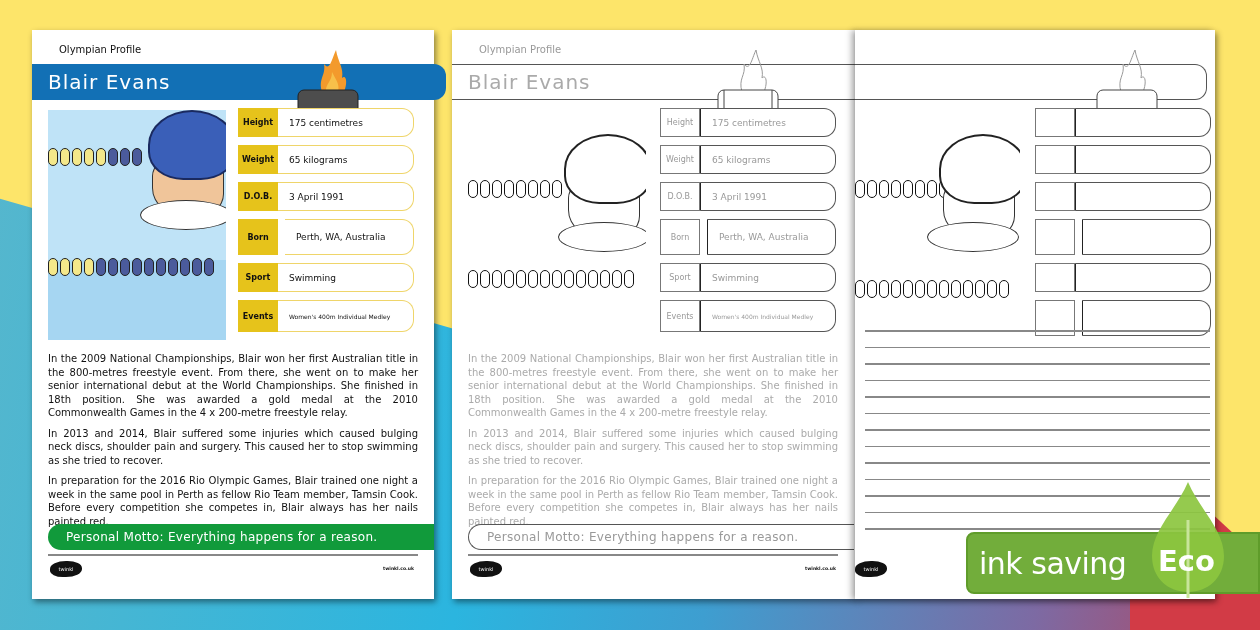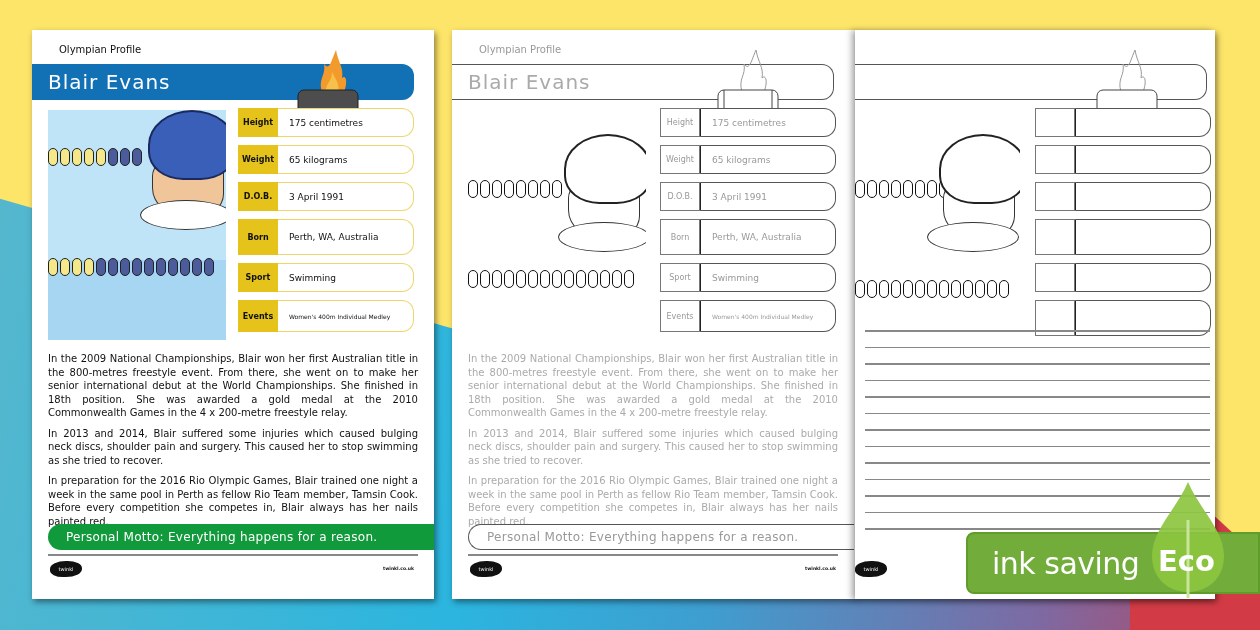--- a/index.html
+++ b/index.html
@@ -23,21 +23,21 @@
   .page {
     position: absolute; background: #fff;
     box-shadow: 2px 3px 6px rgba(0,0,0,0.45);
   }
   #p1 { left: 32px; top: 30px; width: 402px; height: 569px; }
   #p2 { left: 452px; top: 30px; width: 404px; height: 569px; }
   #p3 { left: 855px; top: 30px; width: 360px; height: 569px; box-shadow: -4px 0 6px rgba(0,0,0,0.25), 2px 3px 6px rgba(0,0,0,0.45); }
 
   .small-label { position: absolute; left: 16px; top: 14px; font-size: 10px; color: #111; margin-left: 11px; }
   .title-bar {
-    position: absolute; left: 0; top: 34px; width: 382px; height: 36px;
+    position: absolute; left: 0; top: 34px; width: 414px; height: 36px;
     border-radius: 0 12px 12px 0; display: flex; align-items: center; padding-left: 16px;
     font-size: 20px; letter-spacing: 1px;
   }
   #p1 .title-bar { background: #1270b5; color: #fff; }
   #p2 .title-bar, #p3 .title-bar { background: #fff; border: 1.5px solid #555; border-left: none; color: #aaa; }
 
   .torch { position: absolute; top: 18px; left: 260px; width: 72px; height: 70px; }
 
   .swim-box { position: absolute; left: 16px; top: 80px; width: 178px; height: 230px; background: #bfe3f7; overflow: hidden; }
   .swim-box .water2 { position: absolute; left:0; bottom:0; width:100%; height: 80px; background:#a6d6f2; }
@@ -54,21 +54,21 @@
   .head-out { background: #fff; border: 2px solid #222; }
   .face {
     position: absolute; left: 104px; top: 48px; width: 72px; height: 60px;
     background: #f0c59a; border-radius: 30% 20% 40% 50%; border: 1.5px solid #333;
   }
   .face-out { background: #fff; }
   .splash { position: absolute; left: 92px; top: 90px; width: 92px; height: 30px; border-radius: 50%; background: #fff; border: 1.5px solid #333; }
 
   .stats { position: absolute; left: 206px; top: 78px; width: 176px; }
   .stat-row { display: flex; margin-bottom: 8px; height: 29px; }
-  .stat-row.tall { height: 36px; }
+  .stat-row.tall { height: 36px; gap: 7px; }
   .stat-row.taller { height: 32px; }
   .stat-label {
     width: 40px; display: flex; align-items: center; justify-content: center;
     font-size: 8px; font-weight: bold;
   }
   .stat-value {
     flex: 1; display: flex; align-items: center; padding-left: 11px; font-size: 9px;
     border-radius: 0 12px 12px 0;
   }
   #p1 .stat-label { background: #e6c31b; color: #111; }
@@ -97,21 +97,21 @@
   }
   .site { position: absolute; right: 20px; top: 536px; font-size: 4.5px; font-weight: bold; color: #111; }
 
   
   .lines { position: absolute; left: 10px; top: 300px; width: 345px; }
   .lines div { height: 1.5px; background: #888; margin-bottom: 15px; }
 
   .eco-badge {
     position: absolute; left: 966px; top: 532px; width: 294px; height: 62px;
     background: #72ad3b; border-radius: 8px 0 0 8px; border: 2px solid #5f9c2a;
-    display: flex; align-items: center; padding-left: 24px;
+    display: flex; align-items: center; padding-left: 11px;
   }
   .eco-text { color: #fff; font-family: "DejaVu Sans", sans-serif; font-size: 30px; font-weight: 500; letter-spacing: -0.5px; }
   .leaf {
     position: absolute; left: 1150px; top: 480px; width: 76px; height: 118px;
   }
   .eco-word { position: absolute; left: 1158px; top: 544px; color: #fff; font-size: 29px; font-weight: bold; font-family: "DejaVu Sans", sans-serif; }
 </style>
 </head>
 <body>
 

